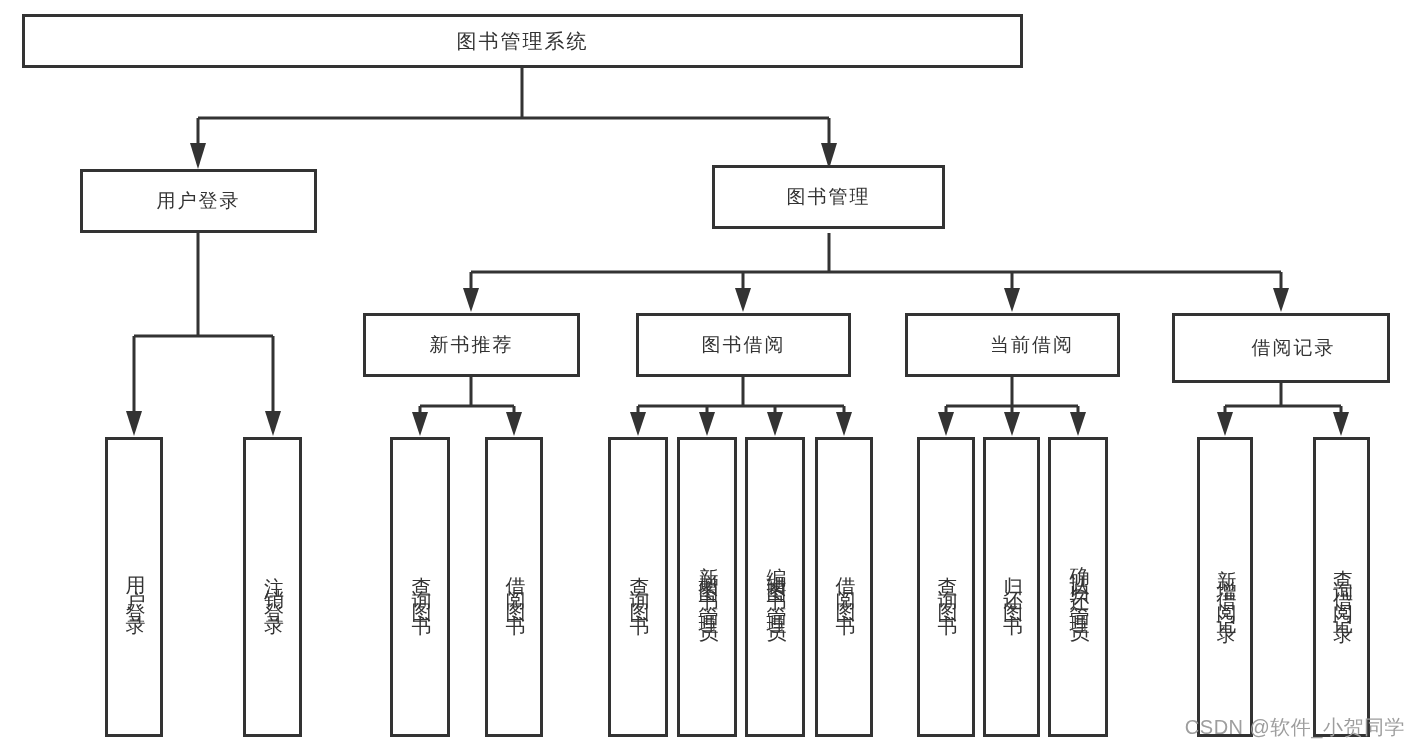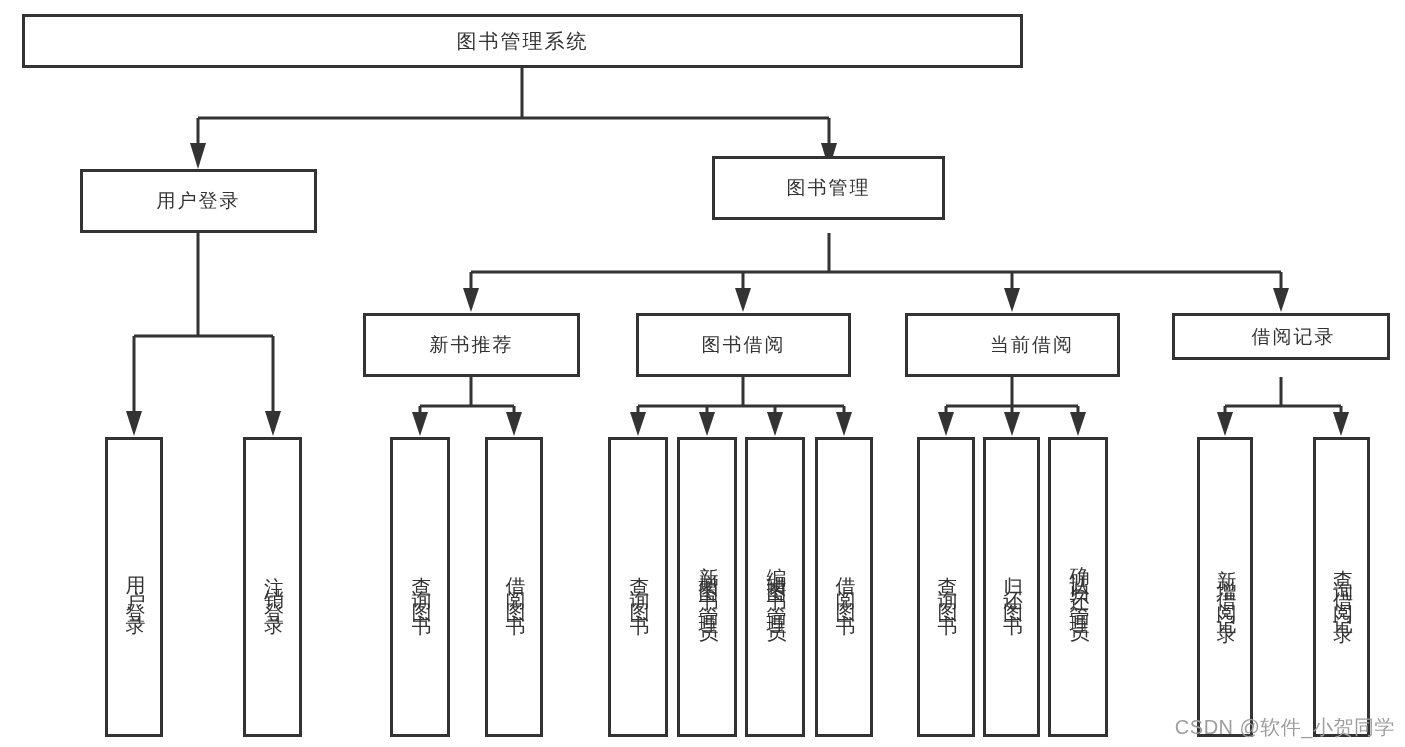--- a/index.html
+++ b/index.html
@@ -20,21 +20,21 @@
   .h{font-size:19px;letter-spacing:2px;}
   .root{font-size:20px;letter-spacing:2px;}
   .leaf{
     font-size:20px;line-height:1;
     writing-mode:vertical-rl;text-orientation:mixed;
     letter-spacing:13px;white-space:normal;
   }
   .leaf.long{letter-spacing:8px;}
   .leaf.mid{letter-spacing:11px;}
   .watermark{
-    position:absolute;right:10px;top:714px;
+    position:absolute;right:0;top:714px;
     font-size:20px;letter-spacing:0.5px;
     color:var(--wm,#9e9e9e);z-index:5;
   }
 </style>
 </head>
 <body>
 
 <div class="stage" style="--line: #333333; --text: #333333; --bg: #ffffff; --wm: #9e9e9e;">
 
   <svg class="connectors" viewBox="0 0 1405 747" xmlns="http://www.w3.org/2000/svg" aria-hidden="true">
@@ -69,26 +69,26 @@
     <polygon points="1070,412 1086,412 1078,436" fill="#333333"></polygon>
 
     <path d="M1281,377 V406 M1225,406 H1341 M1225,406 V414 M1341,406 V414" fill="none" stroke="#333333" stroke-width="3"></path>
     <polygon points="1217,412 1233,412 1225,436" fill="#333333"></polygon>
     <polygon points="1333,412 1349,412 1341,436" fill="#333333"></polygon>
   </svg>
 
   <div class="box root" style="left:22px;top:14px;width:1001px;height:54px;">图书管理系统</div>
 
   <div class="box h" style="left:80px;top:169px;width:237px;height:64px;">用户登录</div>
-  <div class="box h" style="left:712px;top:156px;width:233px;height:64px;">图书管理</div>
+  <div class="box h" style="left:712px;top:165px;width:233px;height:64px;">图书管理</div>
 
   <div class="box h" style="left:636px;top:313px;width:215px;height:64px;">图书借阅</div>
   <div class="box h" style="left:363px;top:313px;width:217px;height:64px;">新书推荐</div>
   <div class="box h" style="left:905px;top:313px;width:215px;height:64px;padding-left:39px;">当前借阅</div>
-  <div class="box h" style="left:1172px;top:313px;width:218px;height:47px;padding-left:25px;">借阅记录</div>
+  <div class="box h" style="left:1172px;top:313px;width:218px;height:70px;padding-left:25px;">借阅记录</div>
 
   <div class="box leaf" style="left:105px;top:437px;width:58px;height:300px;">用户登录</div>
   <div class="box leaf" style="left:243px;top:437px;width:59px;height:300px;">注销登录</div>
 
   <div class="box leaf" style="left:390px;top:437px;width:60px;height:300px;">查询图书</div>
   <div class="box leaf" style="left:485px;top:437px;width:58px;height:300px;">借阅图书</div>
 
   <div class="box leaf" style="left:608px;top:437px;width:60px;height:300px;">查询图书</div>
   <div class="box leaf long" style="left:677px;top:437px;width:60px;height:300px;">新增图书（管理员）</div>
   <div class="box leaf long" style="left:745px;top:437px;width:60px;height:300px;">编辑图书（管理员）</div>

